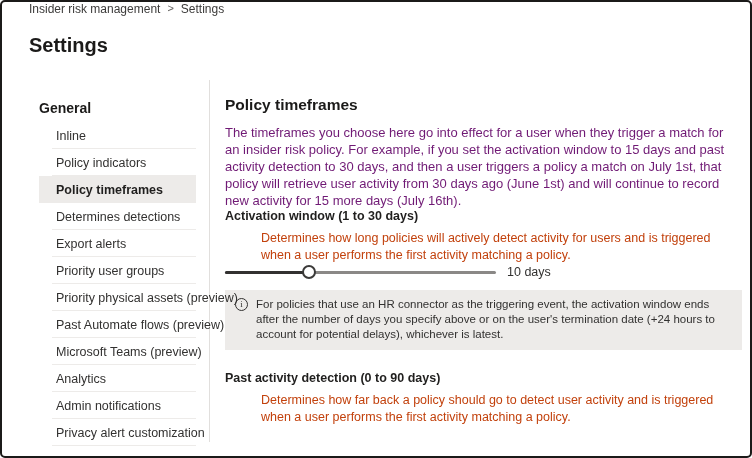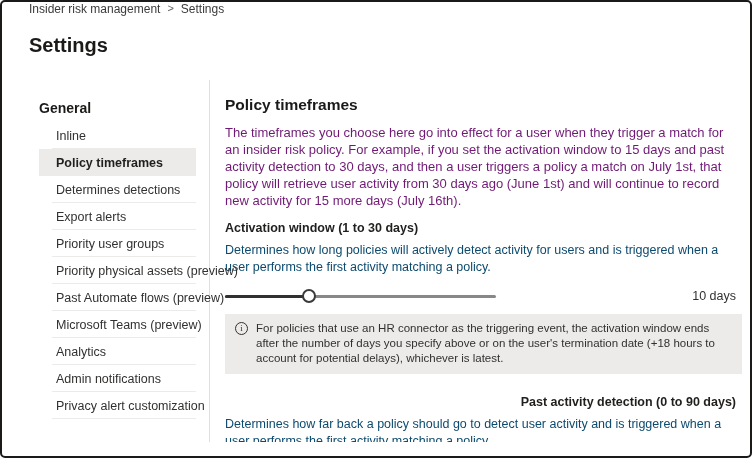--- a/index.html
+++ b/index.html
@@ -95,37 +95,36 @@
     font-weight: 700;
     color: #1b1a19;
   }
   .intro {
     margin-top: 10px;
     font-size: 13px;
     line-height: 17px;
     color: #701a75;
   }
   .section-label {
-    margin-top: 12px;
+    margin-top: 0;
     font-size: 12.5px;
     font-weight: 600;
     color: #201f1e;
   }
   .section-desc {
     margin-top: 7px;
     font-size: 12.5px;
     line-height: 17px;
-    color: #0c4a6e;
+    color: #c2410c;
+    margin-left: 36px;
   }
   .slider-row {
-    margin-top: 12px;
     display: flex;
     align-items: center;
     height: 16px;
-    justify-content: space-between;
   }
   .slider {
     position: relative;
     width: 271px;
     height: 16px;
     cursor: pointer;
   }
   .slider .track {
     position: absolute;
     top: 50%;
@@ -178,41 +177,42 @@
     height: 13px;
     border: 1px solid #323130;
     border-radius: 50%;
     font-size: 9px;
     line-height: 11px;
     text-align: center;
     color: #323130;
     margin-top: 1px;
     font-family: "Liberation Serif", serif;
   }
-  .label2 { margin-top: 21px; text-align: right; }
+  .label2 { margin-top: 21px; }
 </style>
 </head>
 <body>
 
 <div class="frame">
 
   <div class="breadcrumb">
     <span class="crumb">Insider risk management</span>
     <span class="sep">&gt;</span>
     <span class="crumb">Settings</span>
   </div>
 
   <h1 class="page-title">Settings</h1>
 
   <div class="columns">
 
     <div class="sidebar">
       <div class="group-label">General</div>
       <div class="nav">
         <div class="nav-item">Inline</div>
+        <div class="nav-item">Policy indicators</div>
         <div class="nav-item selected">Policy timeframes</div>
         <div class="nav-item">Determines detections</div>
         <div class="nav-item">Export alerts</div>
         <div class="nav-item">Priority user groups</div>
         <div class="nav-item">Priority physical assets (preview)</div>
         <div class="nav-item">Past Automate flows (preview)</div>
         <div class="nav-item">Microsoft Teams (preview)</div>
         <div class="nav-item">Analytics</div>
         <div class="nav-item">Admin notifications</div>
         <div class="nav-item">Privacy alert customization</div>
@@ -230,21 +230,21 @@
         <div class="slider">
           <div class="track"></div>
           <div class="fill" style="width: 31.0345%;"></div>
           <div class="thumb" style="left: 31.0345%;"></div>
         </div>
         <span class="slider-value">10 days</span>
       </div>
 
       <div class="note">
         <span class="info-icon">i</span>
-        <span>For policies that use an HR connector as the triggering event, the activation window ends after the number of days you specify above or on the user's termination date (+18 hours to account for potential delays), whichever is latest.</span>
+        <span>For policies that use an HR connector as the triggering event, the activation window ends after the number of days you specify above or on the user's termination date (+24 hours to account for potential delays), whichever is latest.</span>
       </div>
 
       <div class="section-label label2">Past activity detection (0 to 90 days)</div>
       <p class="section-desc">Determines how far back a policy should go to detect user activity and is triggered when a user performs the first activity matching a policy.</p>
 
     </div>
 
   </div>
 </div>
 

